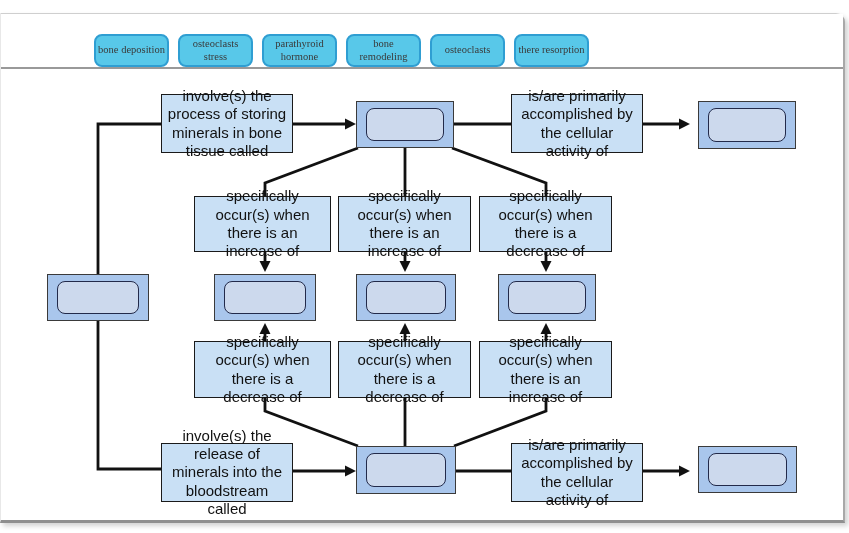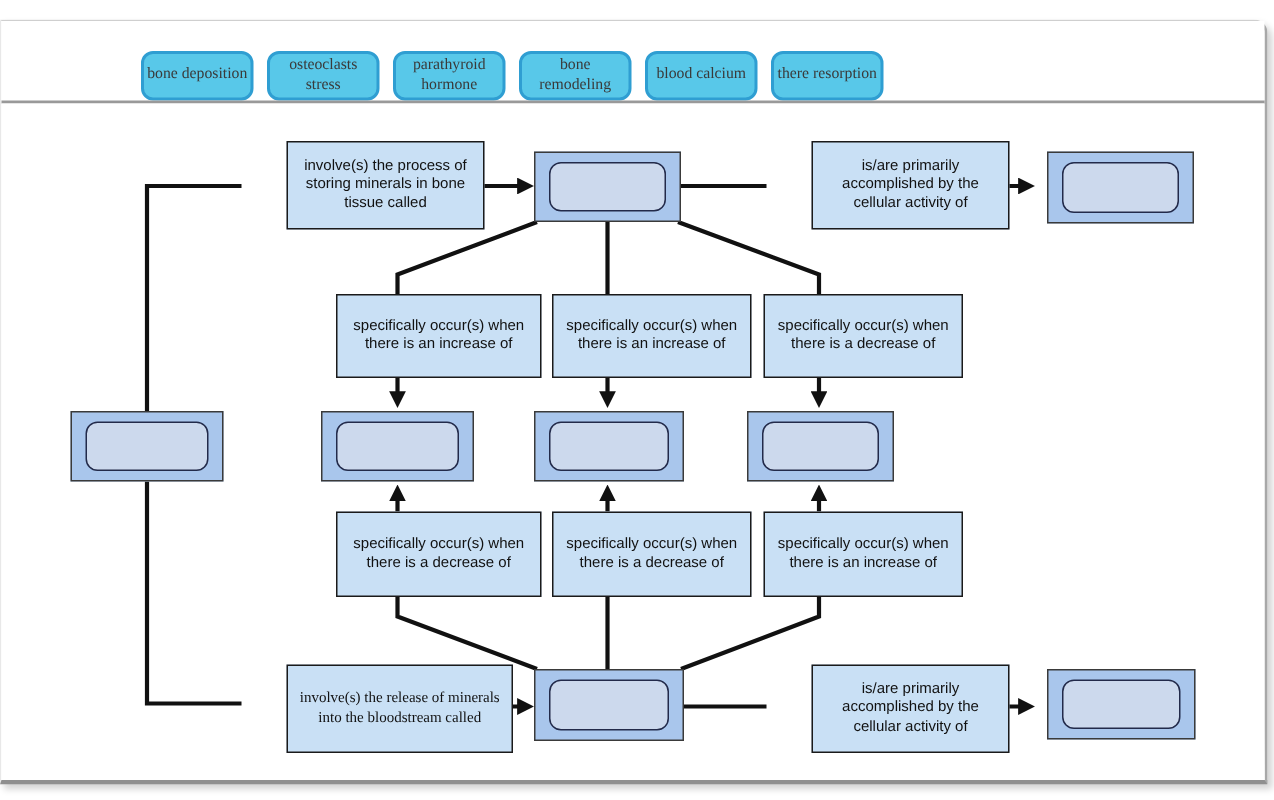--- a/index.html
+++ b/index.html
@@ -27,34 +27,34 @@
     font-size:10.5px;line-height:1.15;color:#3a3a3a;cursor:grab;
     padding:1px 2px;
   }
   .divider{height:2px;flex:0 0 2px;background:#999;}
   .canvas{flex:1 1 auto;position:relative;background:#fff;}
   .wires{position:absolute;left:0;top:0;width:843px;height:452px;}
   .stmt{
     position:absolute;box-sizing:border-box;
     background:#c9e0f5;border:1.5px solid #1a1a1a;
     display:flex;align-items:center;justify-content:center;text-align:center;
-    font-size:10px;line-height:1.22;color:#111;padding:0 5px;margin-left:30px;
+    font-size:15px;line-height:1.22;color:#111;padding:0 5px;
   }
   .slot{
     position:absolute;box-sizing:border-box;
     background:#a9c6ec;border:1.5px solid #3a3a3a;cursor:pointer;
   }
   .slot-inner{
     position:absolute;left:9px;right:9px;top:6px;bottom:6px;
     background:#ccd9ed;border:1px solid #222a4a;border-radius:8px;
   }
   
   .tl-text{left:160px;top:25px;width:132px;height:59px;}
   .tr-text{left:510px;top:25px;width:132px;height:59px;}
-  .bl-text{left:160px;top:374px;width:151px;height:59px;font-family:Liberation Serif, serif;}
+  .bl-text{left:160px;top:374px;width:132px;height:59px;}
   .br-text{left:510px;top:374px;width:132px;height:59px;}
   .up1{left:193px;top:127px;width:137px;height:56px;}
   .up2{left:337px;top:127px;width:133px;height:56px;}
   .up3{left:478px;top:127px;width:133px;height:56px;}
   .lo1{left:193px;top:272px;width:137px;height:57px;}
   .lo2{left:337px;top:272px;width:133px;height:57px;}
   .lo3{left:478px;top:272px;width:133px;height:57px;}
   
   .slot-left{left:46px;top:205px;width:102px;height:47px;}
   .slot-top{left:355px;top:32px;width:98px;height:47px;}
@@ -68,21 +68,21 @@
 </head>
 <body>
 
 <div class="window">
 
   <div class="term-bank">
     <div class="chip">bone deposition</div>
     <div class="chip">osteoclasts stress</div>
     <div class="chip">parathyroid hormone</div>
     <div class="chip">bone remodeling</div>
-    <div class="chip">blood calcium</div>
+    <div class="chip">osteoclasts</div>
     <div class="chip">there resorption</div>
   </div>
 
   <div class="divider"></div>
 
   <div class="canvas">
 
     <svg class="wires" viewBox="0 0 843 452" xmlns="http://www.w3.org/2000/svg">
       <defs>
         <marker id="arrow" viewBox="0 0 10 10" refX="2" refY="5" markerWidth="4" markerHeight="4" orient="auto">

